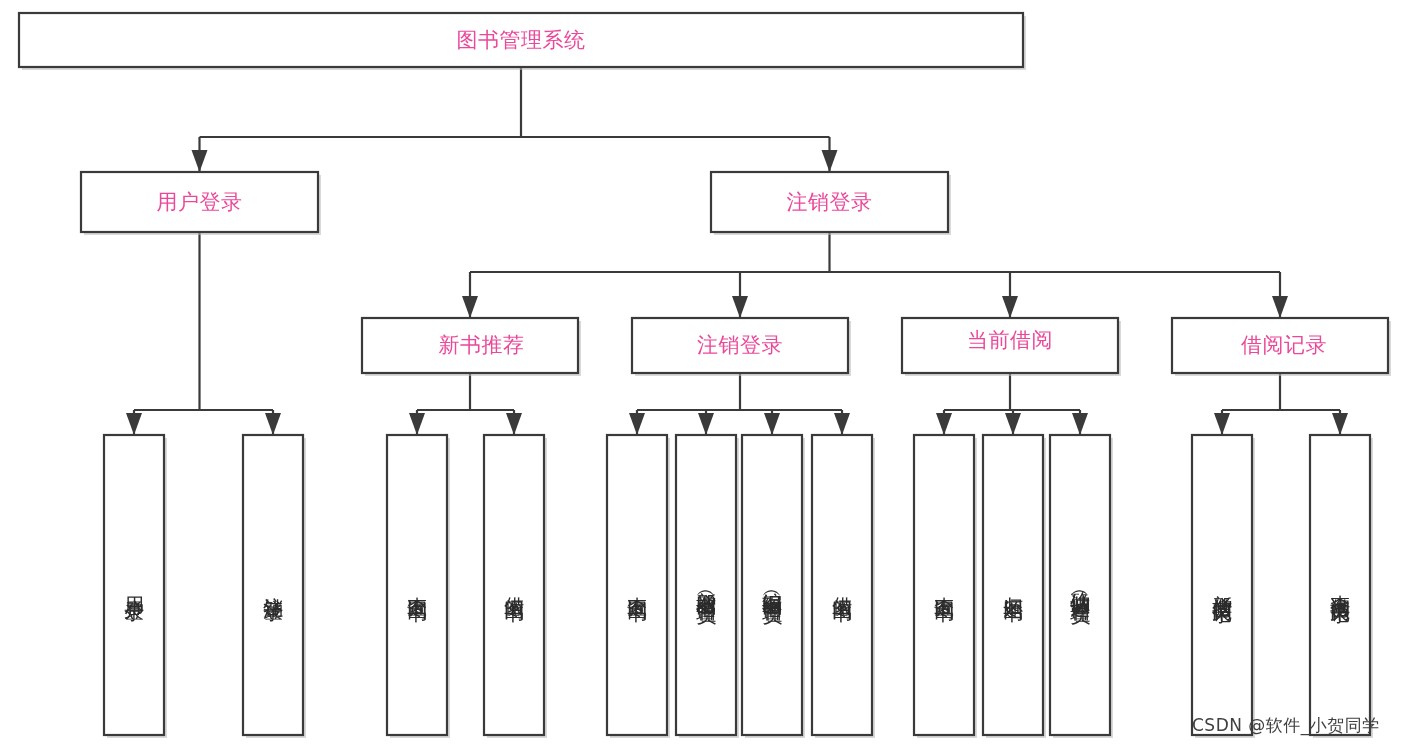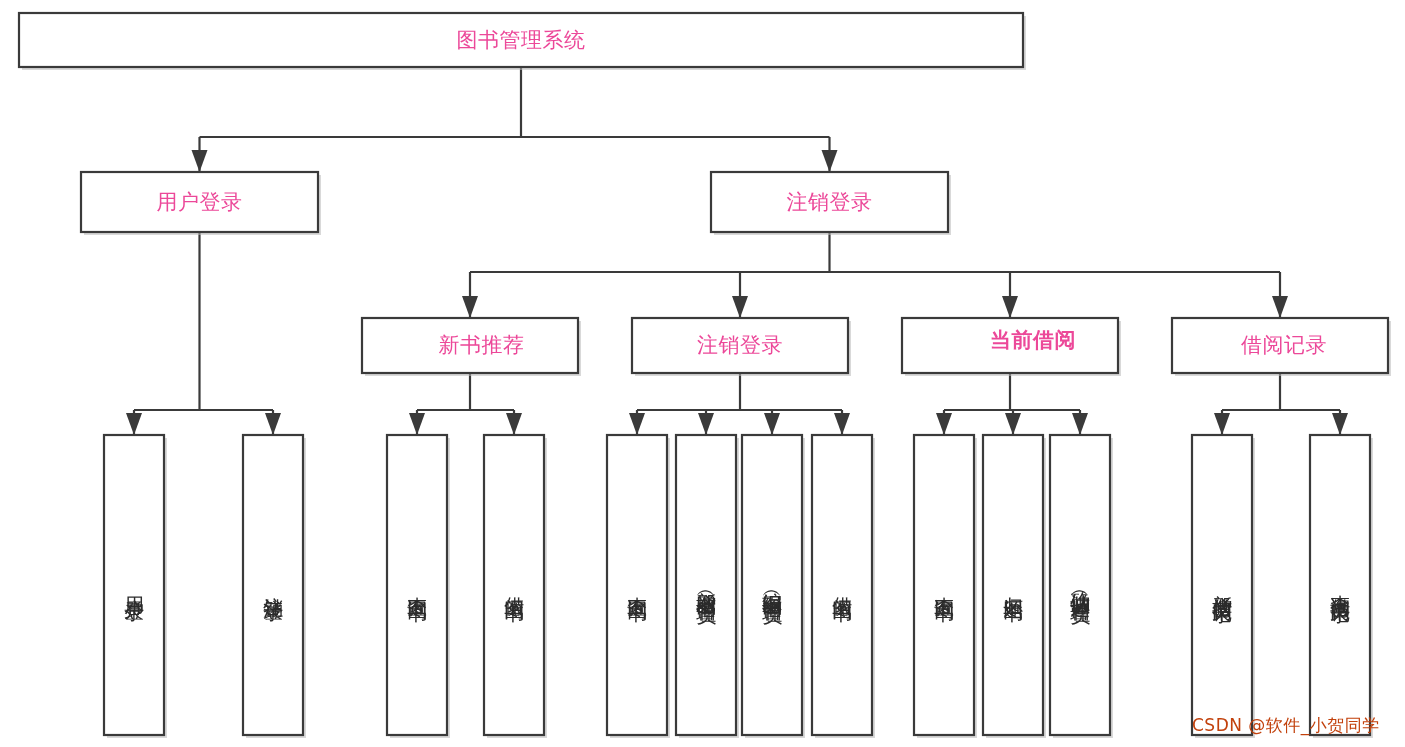--- a/index.html
+++ b/index.html
@@ -69,21 +69,21 @@
     color: #2b2b2b;
     font-size: 20px;
     line-height: 1.18;
     pointer-events: none;
     writing-mode: vertical-rl;
     text-orientation: upright;
     letter-spacing: 2px;
   }
   .watermark {
     position: absolute;
-    color: #c2410c;
+    color: #404040;
     font-size: 17px;
     letter-spacing: 0.5px;
     white-space: nowrap;
     font-family: "DejaVu Sans", "Liberation Sans", sans-serif;
   }
 </style>
 </head>
 <body>
 
 <div id="diagram-root">
@@ -186,21 +186,21 @@
         <rect x="1310" y="435" width="60" height="300" class="node-box"></rect>
       </g>
   </svg>
 
   <div id="labels-layer">
       <div class="node-label-h" style="left: 19px; top: 13px; width: 1004px; height: 54px;">图书管理系统</div>
       <div class="node-label-h" style="left: 81px; top: 172px; width: 237px; height: 60px;">用户登录</div>
       <div class="node-label-h" style="left: 711px; top: 172px; width: 237px; height: 60px;">注销登录</div>
       <div class="node-label-h" style="left: 362px; top: 318px; width: 239px; height: 55px;">新书推荐</div>
       <div class="node-label-h" style="left: 632px; top: 318px; width: 216px; height: 55px;">注销登录</div>
-      <div class="node-label-h" style="left: 925px; top: 318px; width: 216px; height: 45px; font-weight: bold;">当前借阅</div>
+      <div class="node-label-h" style="left: 902px; top: 318px; width: 216px; height: 45px;">当前借阅</div>
       <div class="node-label-h" style="left: 1172px; top: 318px; width: 224px; height: 55px;">借阅记录</div>
       <div class="node-label-v" style="left: 104px; top: 435px; width: 60px; height: 300px;">用户登录</div>
       <div class="node-label-v" style="left: 243px; top: 435px; width: 60px; height: 300px;">注销登录</div>
       <div class="node-label-v" style="left: 387px; top: 435px; width: 60px; height: 300px;">查询图书</div>
       <div class="node-label-v" style="left: 484px; top: 435px; width: 60px; height: 300px;">借阅图书</div>
       <div class="node-label-v" style="left: 607px; top: 435px; width: 60px; height: 300px;">查询图书</div>
       <div class="node-label-v" style="left: 676px; top: 435px; width: 60px; height: 300px;">新增图书（管理员）</div>
       <div class="node-label-v" style="left: 742px; top: 435px; width: 60px; height: 300px;">编辑图书（管理员）</div>
       <div class="node-label-v" style="left: 812px; top: 435px; width: 60px; height: 300px;">借阅图书</div>
       <div class="node-label-v" style="left: 914px; top: 435px; width: 60px; height: 300px;">查询图书</div>

